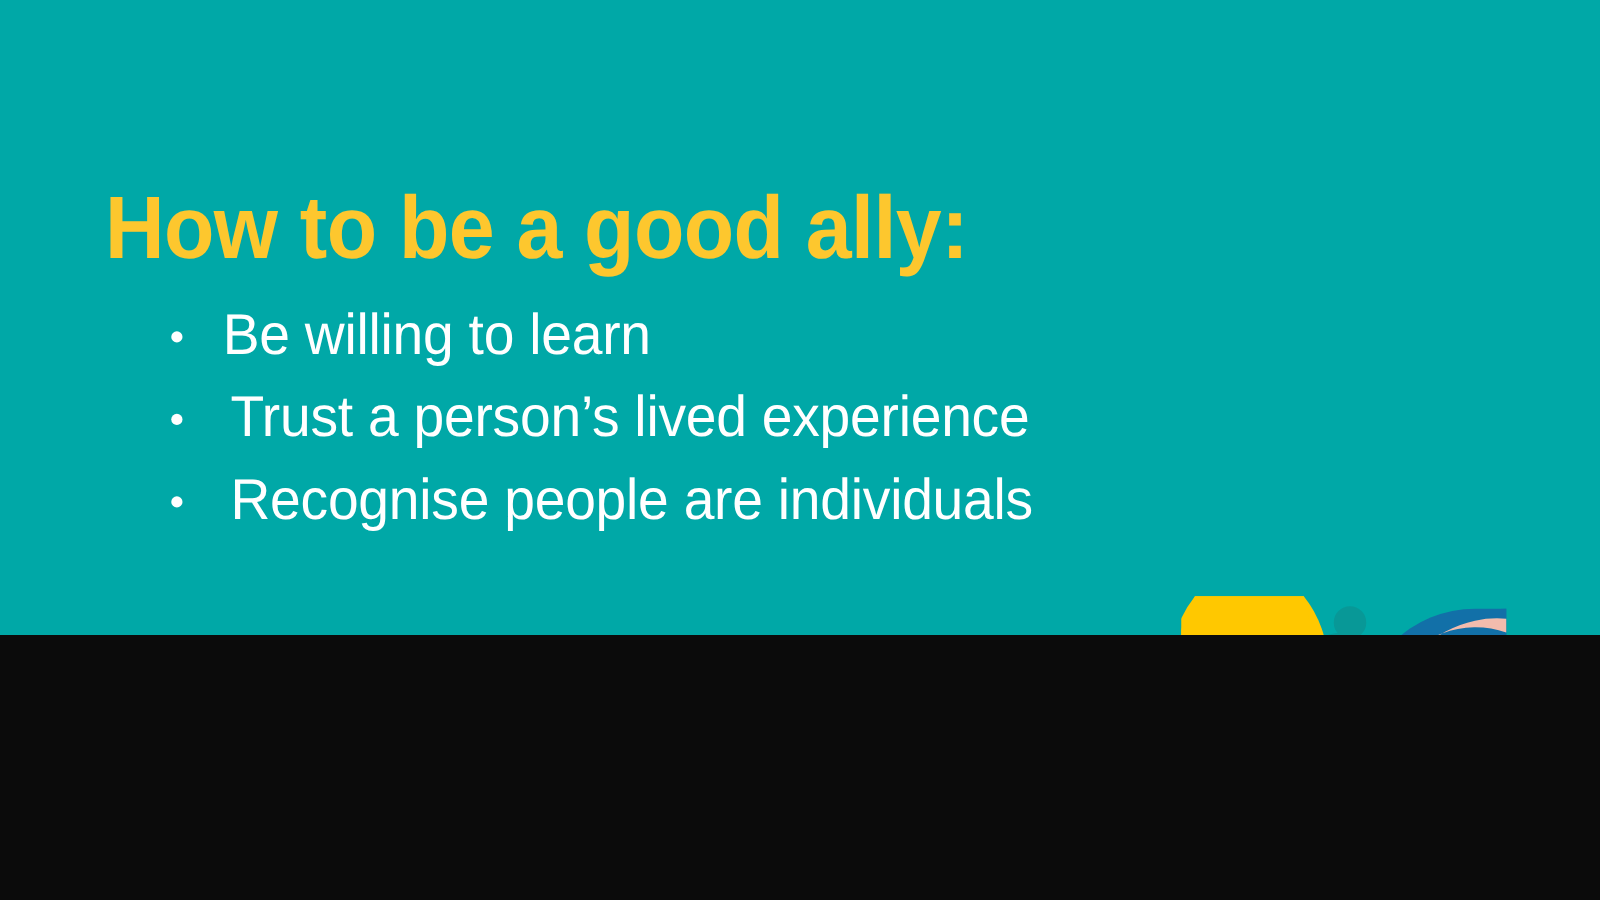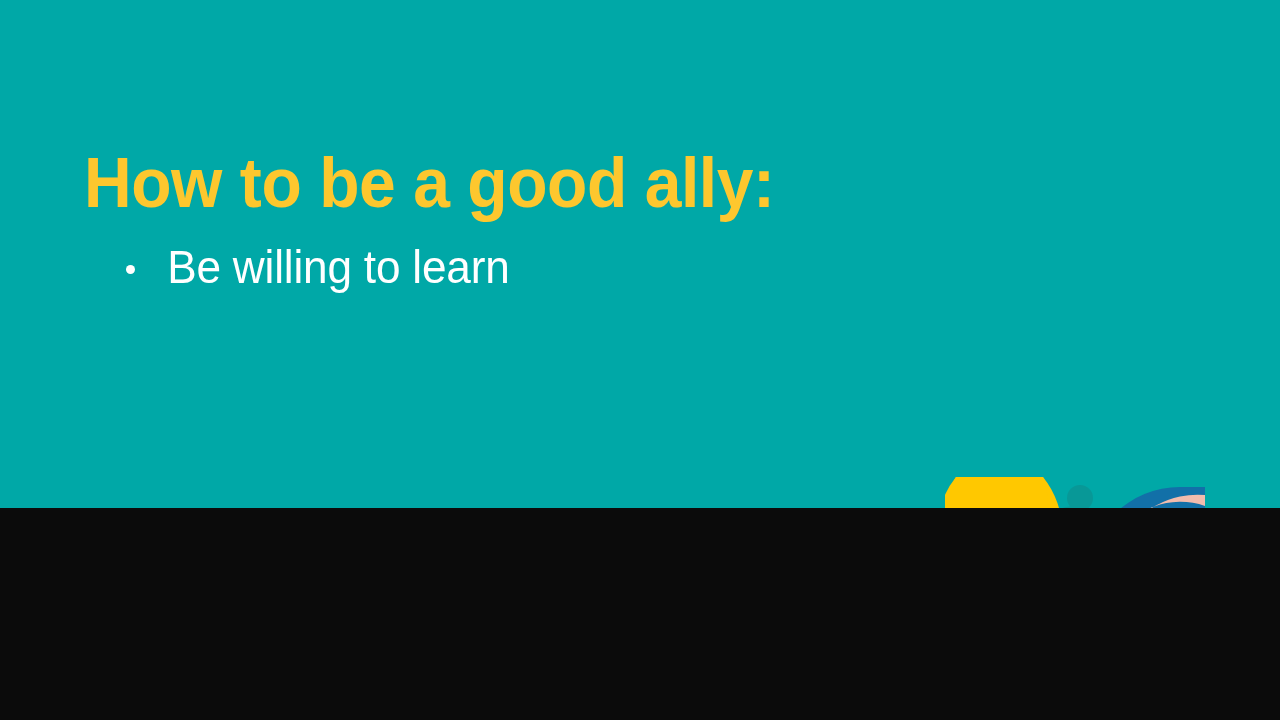--- a/index.html
+++ b/index.html
@@ -30,21 +30,21 @@
     line-height: 76px;
     letter-spacing: -0.5px;
     transform: scaleX(0.93);
     transform-origin: left center;
     white-space: nowrap;
   }
 
   
   .bullets {
     position: absolute;
-    left: 126px;
+    left: 137px;
     top: 241px;
     margin: 0;
     padding: 0;
     list-style: none;
   }
   .bullet-row {
     display: flex;
     align-items: baseline;
     height: 66px;
   }
@@ -85,20 +85,28 @@
 
 <div class="slide">
 
   <h1 class="title">How to be a good ally:</h1>
 
   <ul class="bullets">
     <li class="bullet-row">
       <span class="bullet-dot"></span>
       <span class="bullet-text">Be willing to learn</span>
     </li>
+    <li class="bullet-row">
+      <span class="bullet-dot"></span>
+      <span class="bullet-text">Trust a person’s lived experience</span>
+    </li>
+    <li class="bullet-row">
+      <span class="bullet-dot"></span>
+      <span class="bullet-text">Recognise people are individuals</span>
+    </li>
   </ul>
 
   <div class="logo">
     <svg width="262" height="205" viewBox="0 0 262 205" xmlns="http://www.w3.org/2000/svg">
 
       <path d="M 140 35 L 140 122 A 87 87 0 0 1 53 209 L 53 122 A 87 87 0 0 1 140 35 Z" fill="#089897" transform="rotate(180 96.5 122)"></path>
 
       <path d="M 11 7 L 98 7 A 87 87 0 0 1 98 116 L 11 116 A 87 87 0 0 1 11 7 Z" fill="#ffc800"></path>
       <path d="M 98 7 L 98 116 L 55 116 A 90 90 0 0 0 98 7 Z" fill="#ffc800"></path>
       <path d="M 11 7 L 98 7 L 98 116 L 11 116 A 109 109 0 0 1 11 7 Z" fill="#ffc800"></path>

